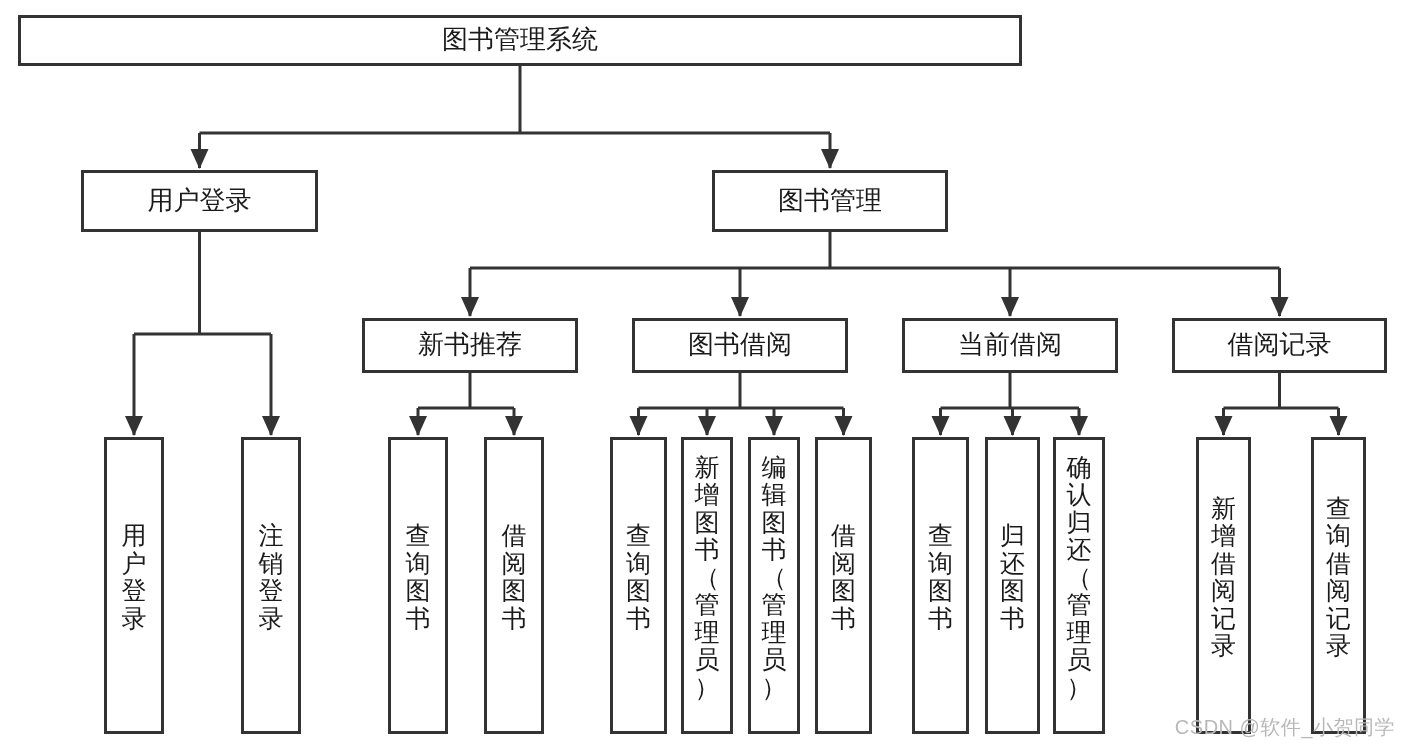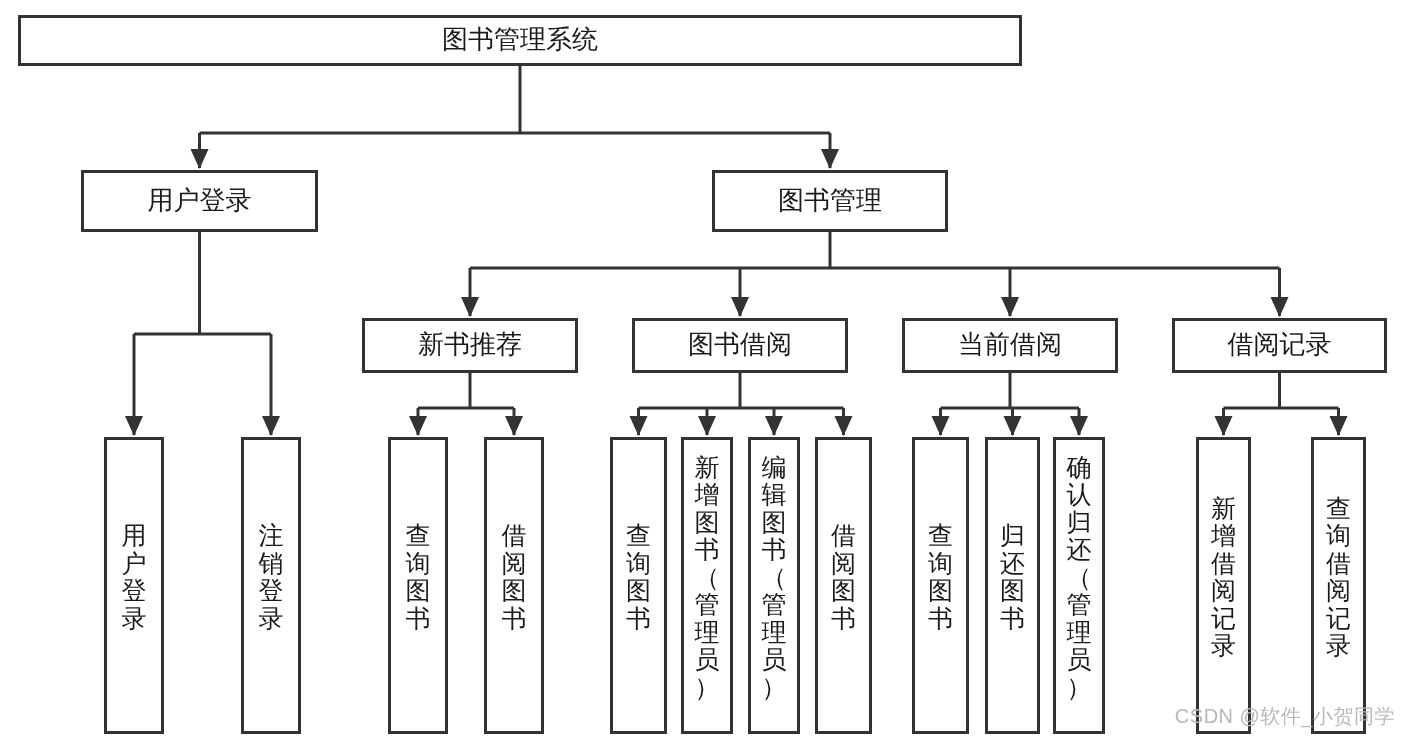--- a/index.html
+++ b/index.html
@@ -51,21 +51,21 @@
     dominant-baseline: middle;
   }
   .node-label-v {
     font-family: "Liberation Sans", "DejaVu Sans", sans-serif;
     font-size: 25px;
     fill: #1a1a1a;
   }
   .watermark-text {
     position: absolute;
     right: 10px;
-    bottom: 17px;
+    bottom: 6px;
     font-family: "Liberation Sans", "DejaVu Sans", sans-serif;
     font-size: 20px;
     color: #b8b8b8;
     white-space: nowrap;
     letter-spacing: 0.5px;
     pointer-events: none;
     user-select: none;
   }
 </style>
 </head>

